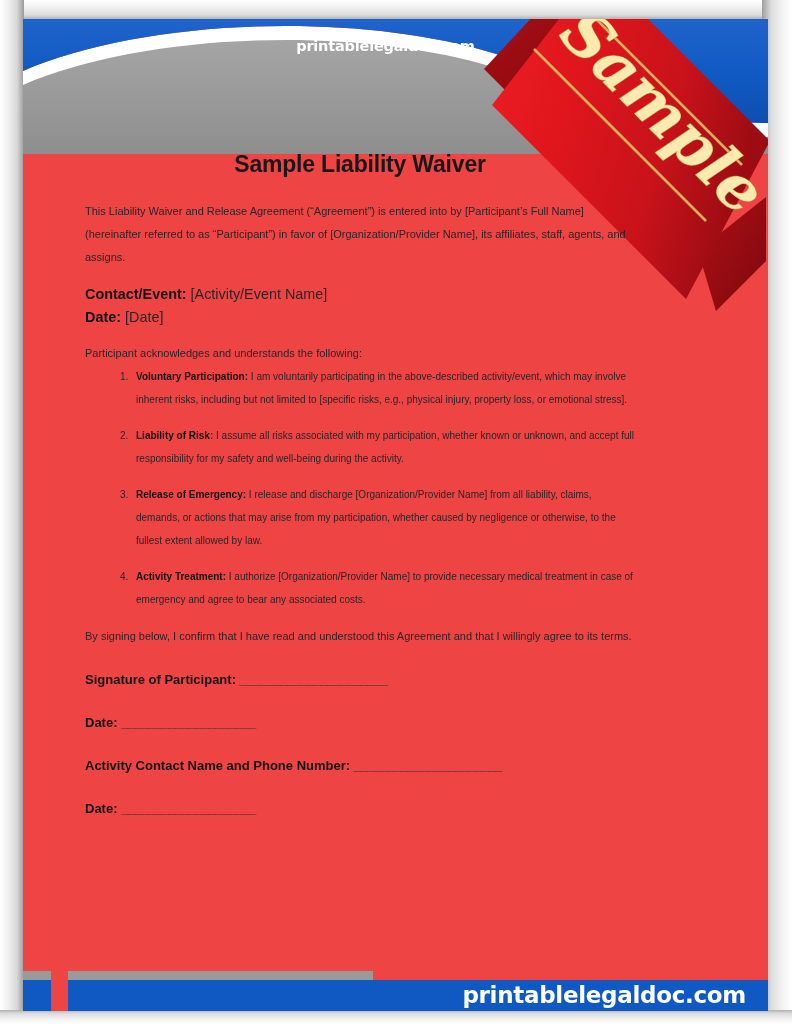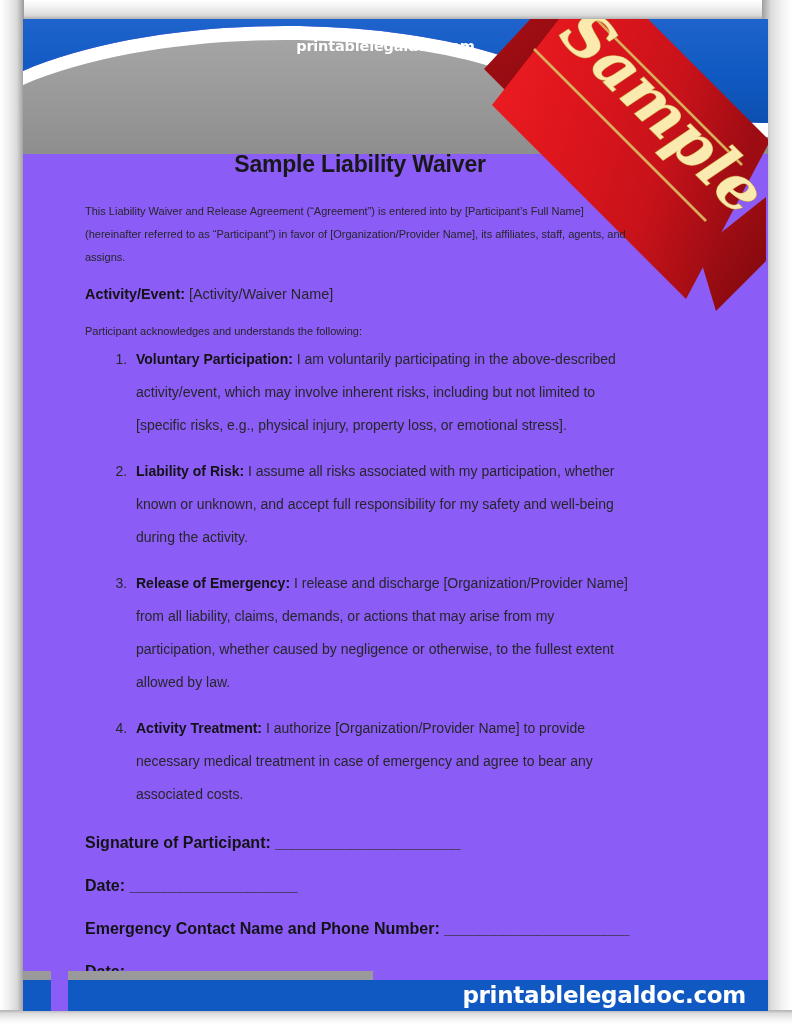--- a/index.html
+++ b/index.html
@@ -46,21 +46,21 @@
     background: linear-gradient(to top, #ffffff 0%, #f2f2f2 35%, #dcdcdc 75%, #b0b0b0 100%);
   }
 
   
   #page {
     position: absolute;
     left: 23px;
     top: 19px;
     width: 745px;
     height: 992px;
-    background: #8b5cf6;
+    background: #ef4444;
     overflow: hidden;
     text-decoration: underline;
   }
 
   
   #header-wave {
     position: absolute;
     left: 0; top: 0;
     width: 745px;
     height: 135px;
@@ -141,31 +141,31 @@
     color: #26262a;
   }
   .field-row b { color: #131316; }
 
   ol.clauses {
     margin: 0 0 14px 0;
     padding-left: 46px;
     list-style-type: decimal;
   }
   ol.clauses li {
-    font-size: 14px;
-    line-height: 33px;
+    font-size: 10px;
+    line-height: 23px;
     color: #26262a;
     margin-bottom: 13px;
     padding-left: 5px;
   }
   ol.clauses li::marker { color: #26262a; }
   ol.clauses li b { color: #131316; }
 
   .sign-line {
-    font-size: 16px;
+    font-size: 13px;
     font-weight: bold;
     color: #131316;
     margin: 8px 0 23px 0;
     line-height: 20px;
   }
   .sign-line .rule {
     font-weight: bold;
     letter-spacing: -0.5px;
     color: #2e2e32;
   }
@@ -288,54 +288,59 @@
     </div>
 
     <div id="doc">
 
       <h1 id="doc-title">Sample Liability Waiver</h1>
 
       <p class="para">This Liability Waiver and Release Agreement (“Agreement”) is entered into by [Participant’s Full Name] (hereinafter referred to as “Participant”) in favor of [Organization/Provider Name], its affiliates, staff, agents, and assigns.</p>
 
       <div class="field-block">
         <div class="field-row">
-          <b>Activity/Event:</b>
-          <span>[Activity/Waiver Name]</span>
+          <b>Contact/Event:</b>
+          <span>[Activity/Event Name]</span>
+        </div>
+        <div class="field-row">
+          <b>Date:</b>
+          <span>[Date]</span>
         </div>
       </div>
 
       <p class="para tight">Participant acknowledges and understands the following:</p>
 
       <ol class="clauses">
         <li>
           <b>Voluntary Participation:</b><span> I am voluntarily participating in the above-described activity/event, which may involve inherent risks, including but not limited to [specific risks, e.g., physical injury, property loss, or emotional stress].</span>
         </li>
         <li>
           <b>Liability of Risk:</b><span> I assume all risks associated with my participation, whether known or unknown, and accept full responsibility for my safety and well-being during the activity.</span>
         </li>
         <li>
           <b>Release of Emergency:</b><span> I release and discharge [Organization/Provider Name] from all liability, claims, demands, or actions that may arise from my participation, whether caused by negligence or otherwise, to the fullest extent allowed by law.</span>
         </li>
         <li>
           <b>Activity Treatment:</b><span> I authorize [Organization/Provider Name] to provide necessary medical treatment in case of emergency and agree to bear any associated costs.</span>
         </li>
       </ol>
 
+      <p class="para">By signing below, I confirm that I have read and understood this Agreement and that I willingly agree to its terms.</p>
 
       <div id="signature-section">
         <div class="sign-line">
           <span>Signature of Participant:</span>
           <span class="rule">______________________</span>
         </div>
         <div class="sign-line">
           <span>Date:</span>
           <span class="rule">____________________</span>
         </div>
         <div class="sign-line">
-          <span>Emergency Contact Name and Phone Number:</span>
+          <span>Activity Contact Name and Phone Number:</span>
           <span class="rule">______________________</span>
         </div>
         <div class="sign-line">
           <span>Date:</span>
           <span class="rule">____________________</span>
         </div>
       </div>
 
     </div>
 

